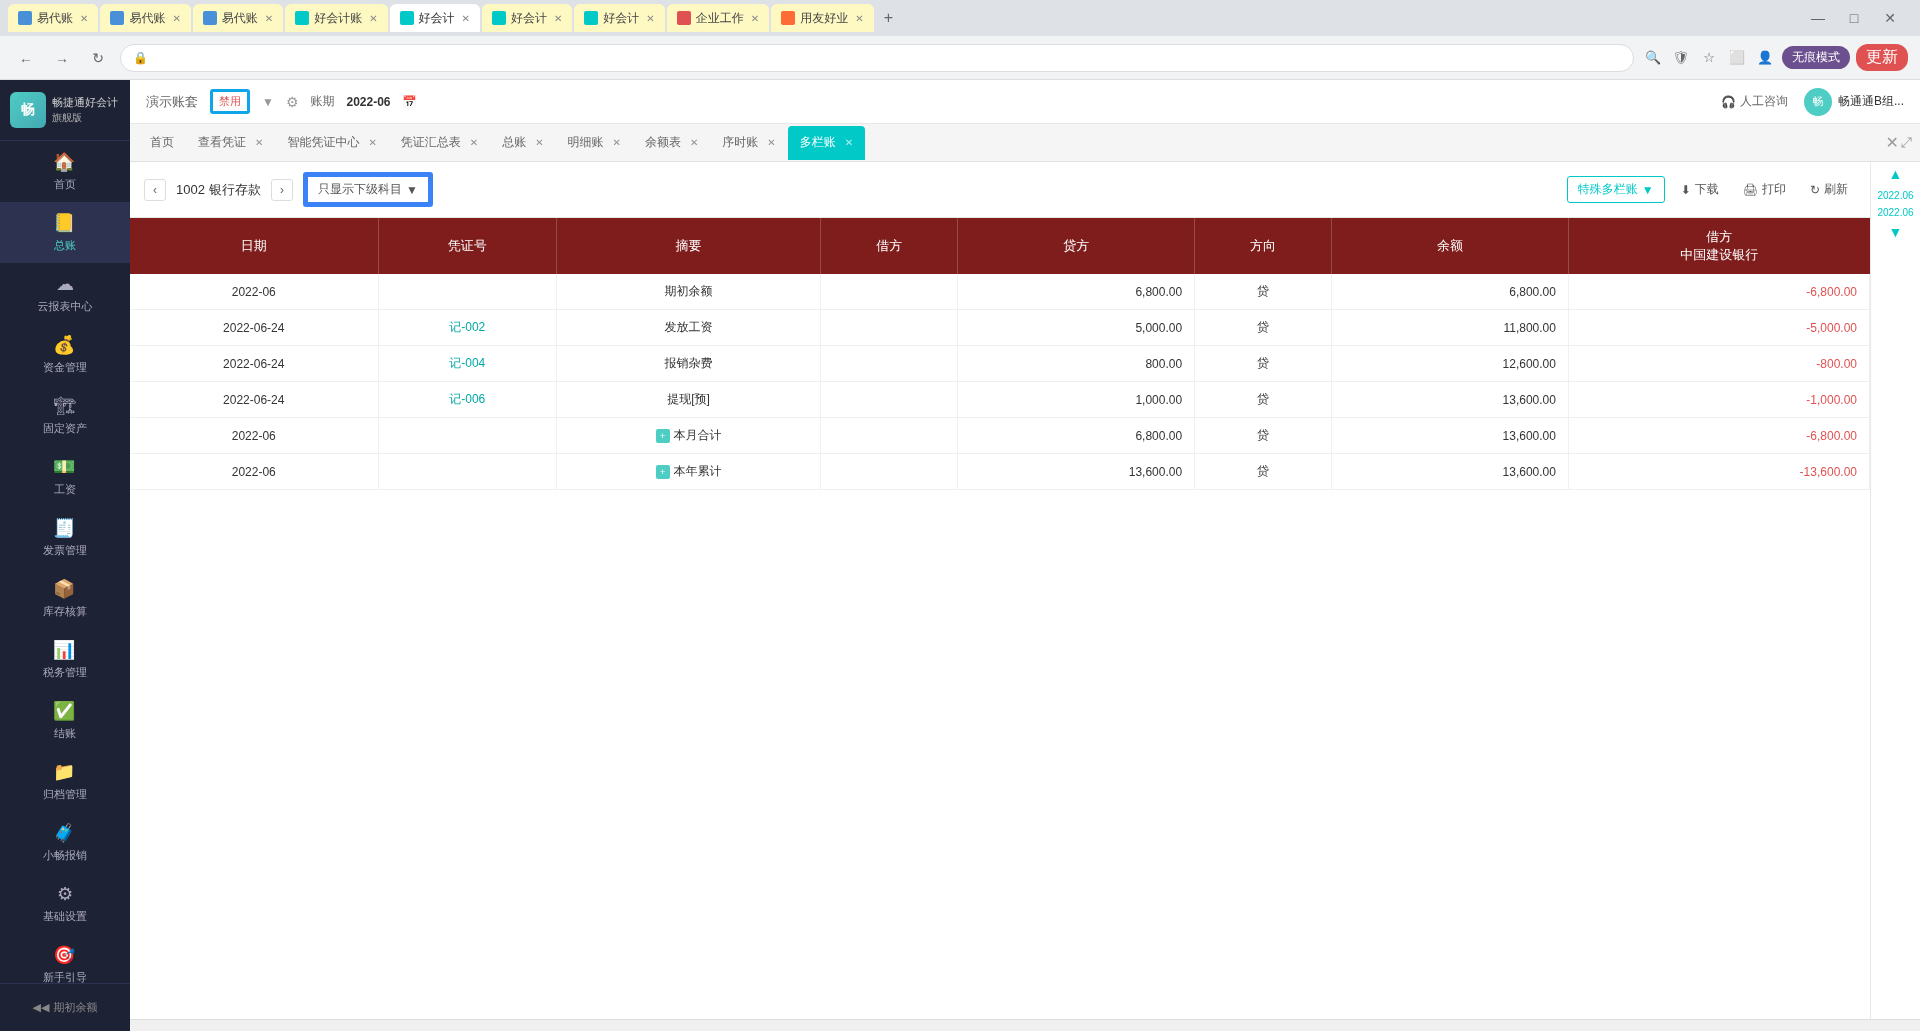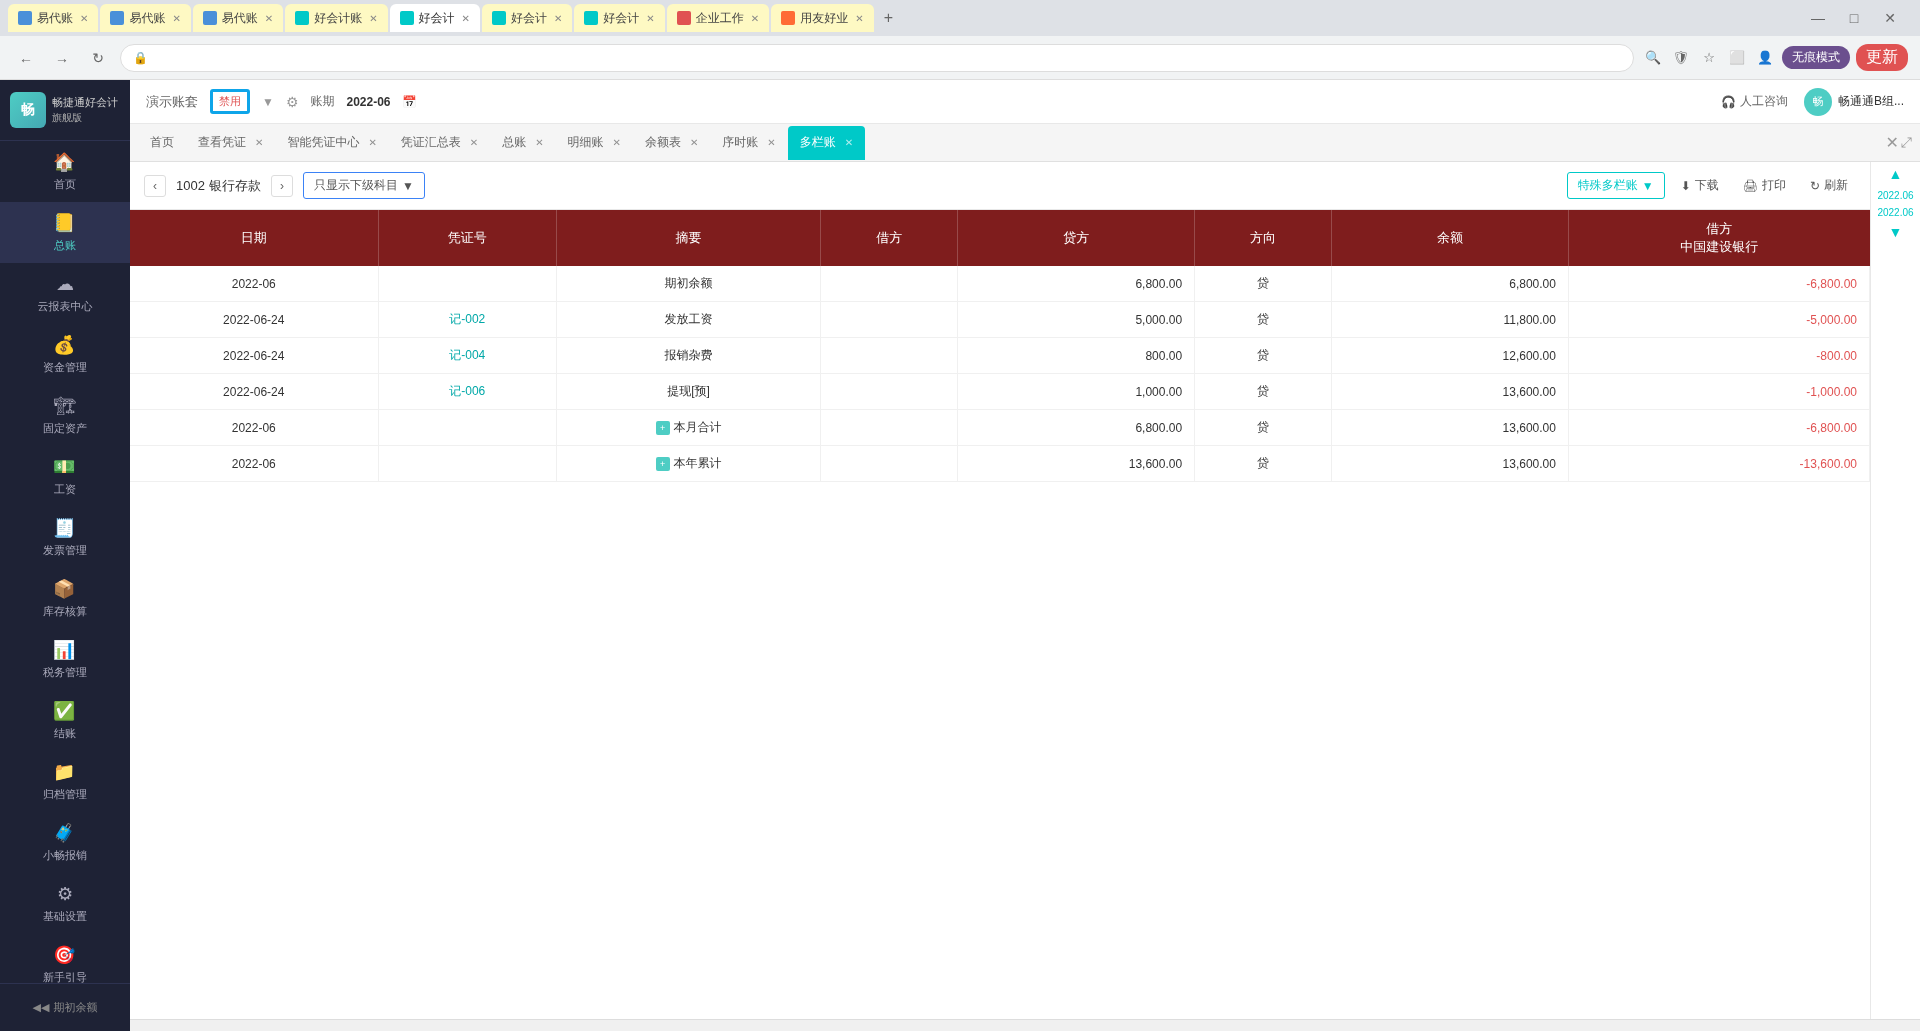--- a/index.html
+++ b/index.html
@@ -65,21 +65,21 @@
     .tabs-right { margin-left: auto; display: flex; align-items: center; gap: 2px; padding-right: 8px; }
 
     
     .content-area { flex: 1; display: flex; overflow: hidden; }
     .ledger-content { flex: 1; background: #fff; overflow: auto; position: relative; }
 
     
     .ledger-toolbar { display: flex; align-items: center; padding: 10px 14px; gap: 10px; border-bottom: 1px solid #e8e8e8; background: #fff; }
     .nav-arrow { width: 22px; height: 22px; border: 1px solid #ddd; border-radius: 3px; display: flex; align-items: center; justify-content: center; cursor: pointer; color: #666; font-size: 12px; }
     .account-selector { display: flex; align-items: center; gap: 4px; font-size: 13px; color: #333; font-weight: 500; }
-    .sub-filter { display: flex; align-items: center; gap: 4px; padding: 4px 10px; border: 1px solid #3b82f6; border-radius: 3px; font-size: 12px; color: #555; cursor: pointer; }
+    .sub-filter { display: flex; align-items: center; gap: 4px; padding: 4px 10px; border: 5px solid #3b82f6; border-radius: 3px; font-size: 12px; color: #555; cursor: pointer; }
     .toolbar-right { margin-left: auto; display: flex; align-items: center; gap: 8px; }
     .special-multi-btn { border: 1px solid #00c9c8; color: #00c9c8; border-radius: 3px; padding: 4px 10px; font-size: 12px; cursor: pointer; display: flex; align-items: center; gap: 4px; background: #fff; }
     .download-btn, .print-btn, .refresh-btn { display: flex; align-items: center; gap: 4px; font-size: 12px; color: #555; cursor: pointer; padding: 4px 8px; }
 
     
     .ledger-table { width: 100%; border-collapse: collapse; min-width: 900px; }
     .ledger-table thead tr { background: #7f1d1d; color: #fff; }
     .ledger-table thead th { padding: 10px 8px; text-align: center; font-size: 13px; font-weight: normal; border-right: 1px solid rgba(255,255,255,0.2); }
     .ledger-table thead th:last-child { border-right: none; }
     .ledger-table tbody tr { border-bottom: 1px solid #f0f0f0; }

